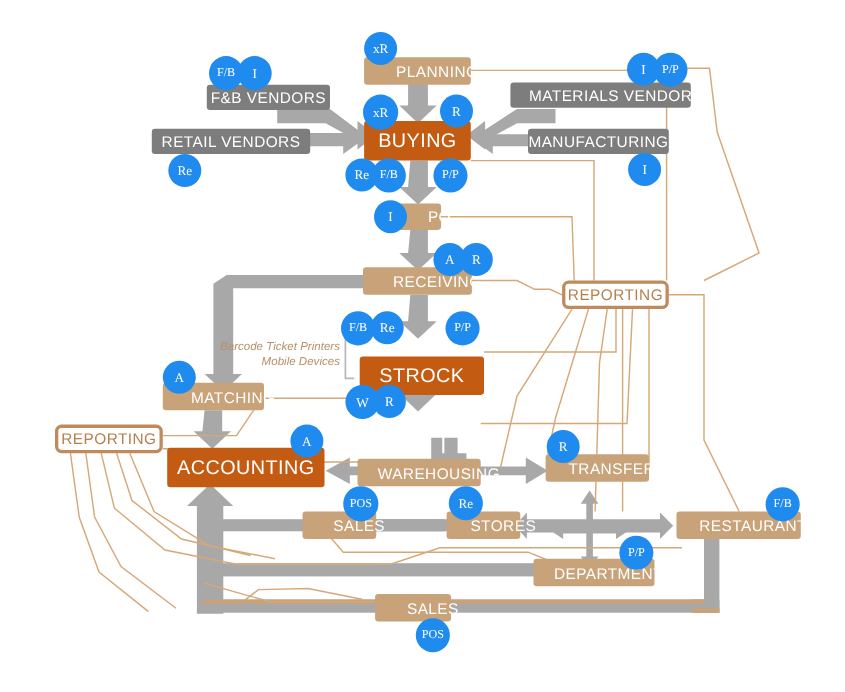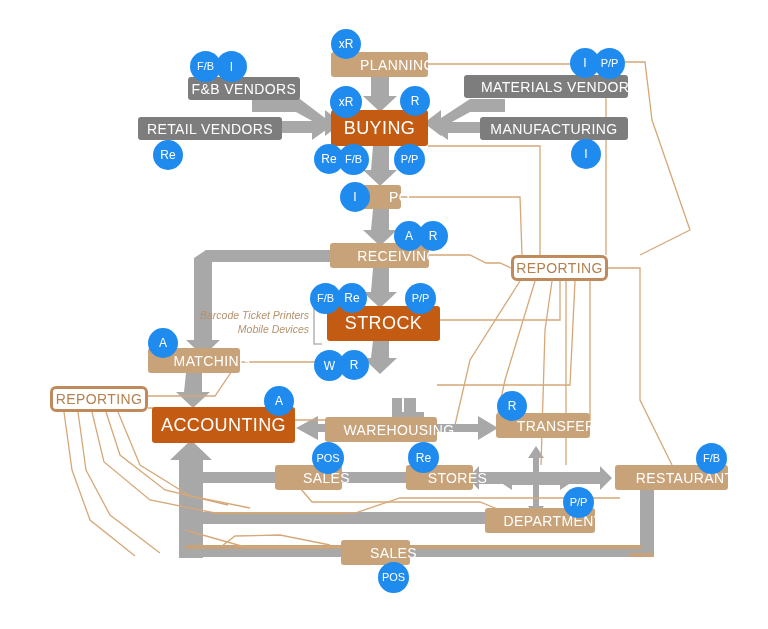--- a/index.html
+++ b/index.html
@@ -10,21 +10,21 @@
   .node{position:absolute;box-sizing:border-box;display:flex;align-items:center;
         justify-content:center;color:#ffffff;letter-spacing:.4px;
         border-radius:3px;white-space:nowrap;}
   .n-gray{background:#7d7d7d;font-size:14px;}
   .n-tan{background:#c8a279;font-size:14px;padding-left:36px;}
   .n-orange{background:#c35c12;font-size:18px;}
   .n-report{background:#ffffff;color:#b5804e;border:3px solid #c08b5c;
             font-size:14px;border-radius:6px;}
   .badge{position:absolute;border-radius:50%;background:#1f8bef;color:#fff;
          display:flex;align-items:center;justify-content:center;
-         font-size:12px;line-height:1;box-sizing:border-box;}
+         font-size:12px;line-height:1;box-sizing:border-box;font-family:Liberation Serif, serif;}
   .note{position:absolute;color:#b5916c;font-size:10.5px;text-align:right;
         line-height:14px;white-space:nowrap;font-style:italic;}
 </style>
 </head>
 <body>
 
 <div id="canvas">
 
   <svg class="layer" viewBox="0 0 768 629">
     <defs>
@@ -135,36 +135,36 @@
       </div>
       <div class="node n-gray" style="left: 188px; top: 77px; width: 112px; height: 23px;">
         <span>F&amp;B VENDORS</span>
       </div>
       <div class="node n-gray" style="left: 464px; top: 75px; width: 164px; height: 23px; padding-left: 28px;">
         <span>MATERIALS VENDORS</span>
       </div>
       <div class="node n-gray" style="left: 138px; top: 117px; width: 144px; height: 23px;">
         <span>RETAIL VENDORS</span>
       </div>
-      <div class="node n-gray" style="left: 480px; top: 117px; width: 148px; height: 23px;">
+      <div class="node n-gray" style="left: 480px; top: 117px; width: 128px; height: 23px;">
         <span>MANUFACTURING</span>
       </div>
       <div class="node n-orange" style="left: 331px; top: 110px; width: 97px; height: 36px; text-align: center;">
         <span>BUYING</span>
       </div>
       <div class="node n-tan" style="left: 362px; top: 185px; width: 39px; height: 24px;">
         <span>PO</span>
       </div>
       <div class="node n-tan" style="left: 330px; top: 243px; width: 99px; height: 25px;">
         <span>RECEIVING</span>
       </div>
       <div class="node n-report" style="left: 511px; top: 255px; width: 97px; height: 26px;">
         <span>REPORTING</span>
       </div>
-      <div class="node n-orange" style="left: 327px; top: 306px; width: 113px; height: 35px;">
+      <div class="node n-orange" style="left: 327px; top: 324px; width: 113px; height: 35px;">
         <span>STROCK</span>
       </div>
       <div class="node n-tan" style="left: 148px; top: 348px; width: 92px; height: 25px;">
         <span>MATCHING</span>
       </div>
       <div class="node n-tan" style="left: 325px; top: 373px; width: 112px; height: 25px; margin-top: 44px;">
         <span>WAREHOUSING</span>
       </div>
       <div class="node n-report" style="left: 50px; top: 386px; width: 98px; height: 26px;">
         <span>REPORTING</span>

